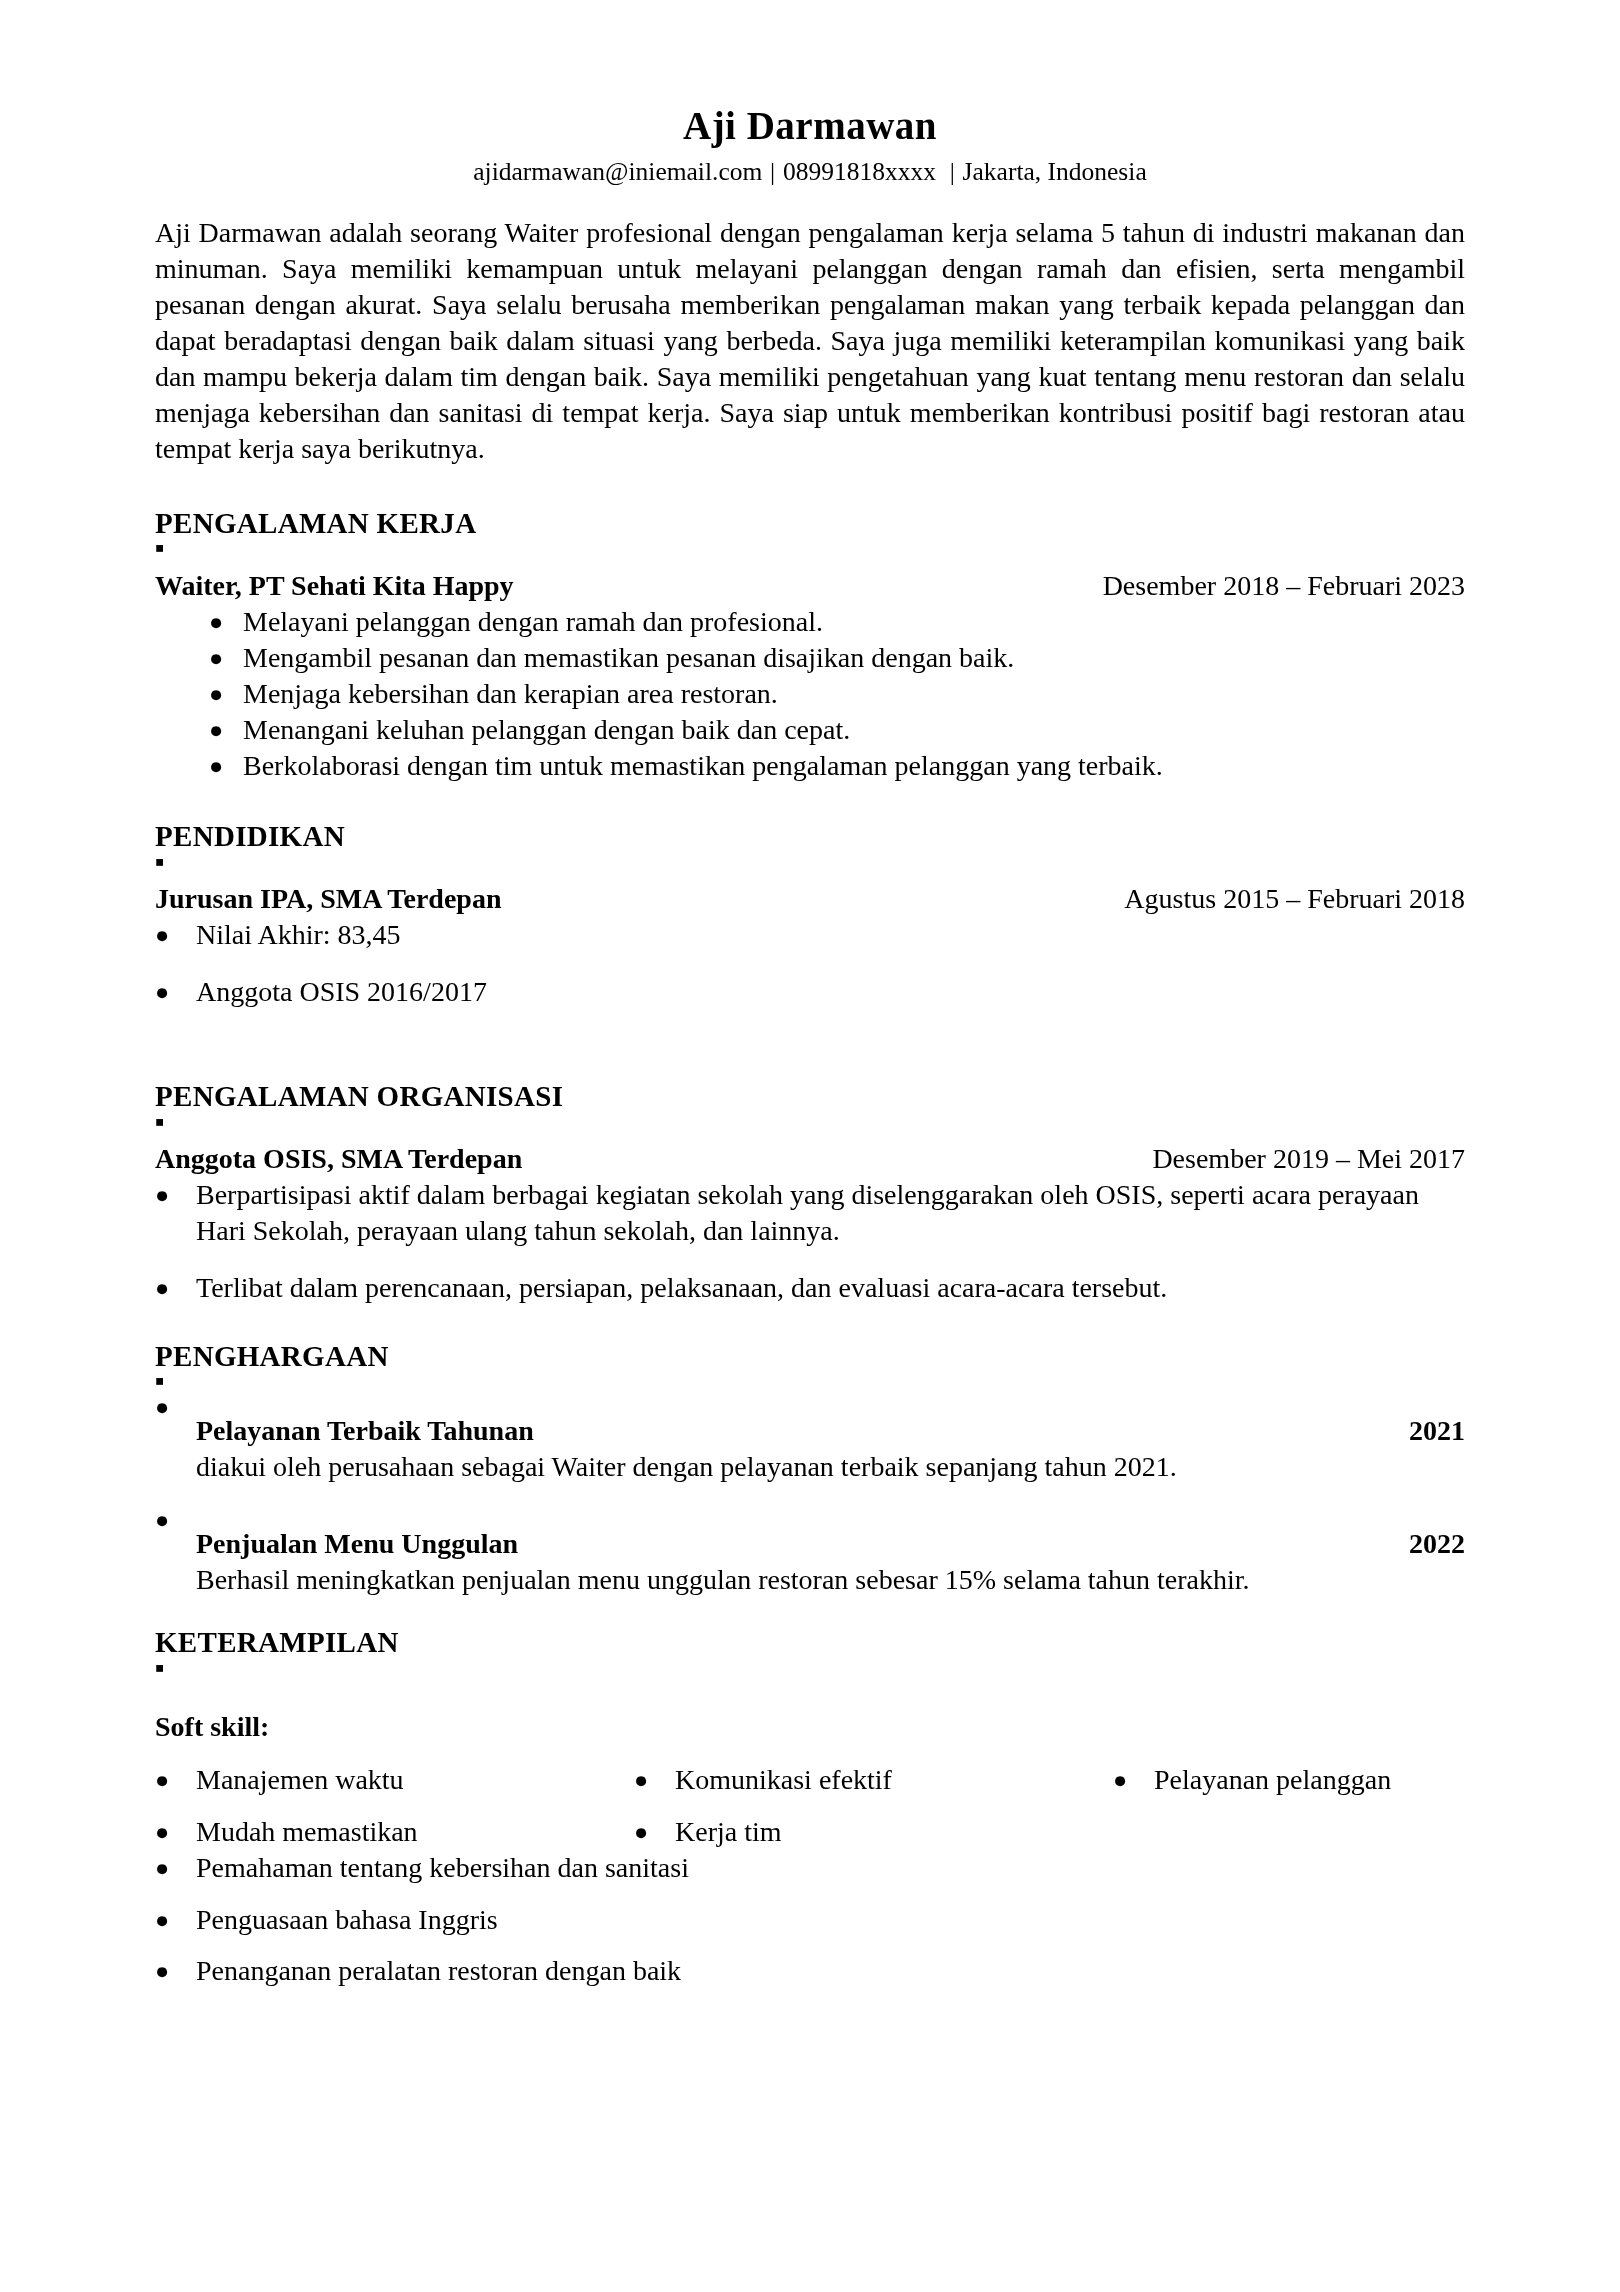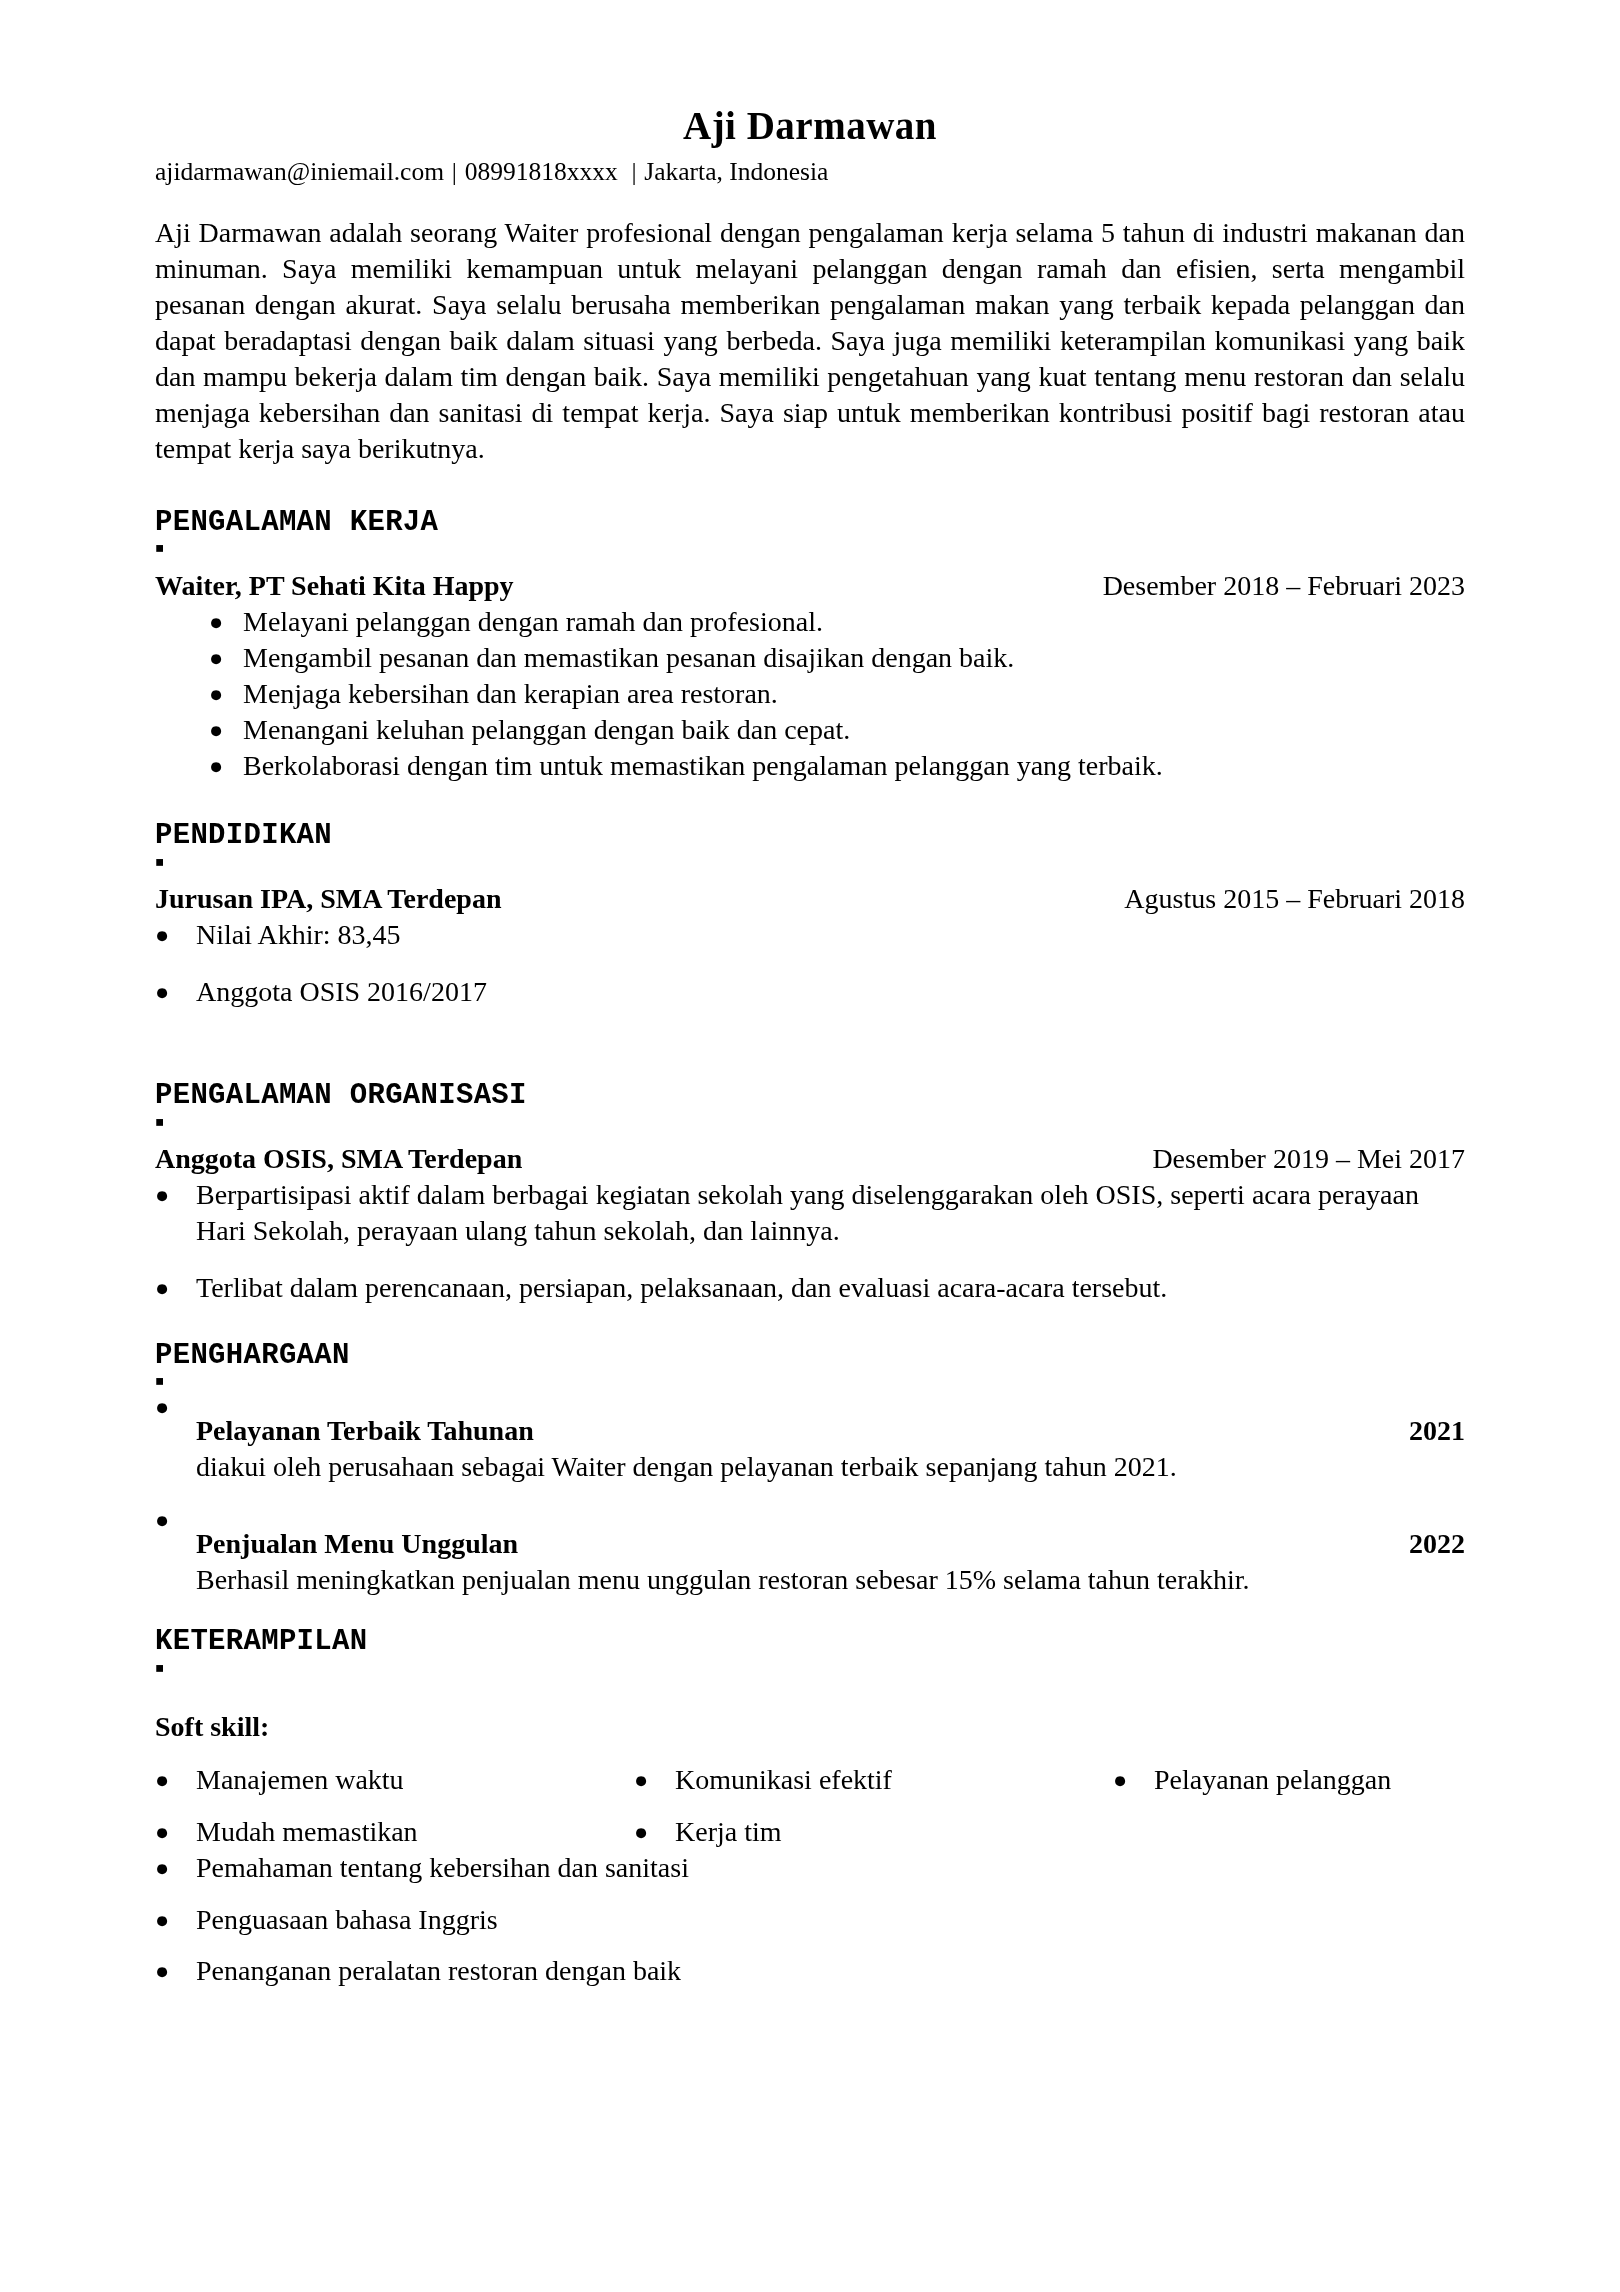--- a/index.html
+++ b/index.html
@@ -13,38 +13,37 @@
   .page {
     box-sizing: border-box;
     width: 1620px; height: 1814px;
     padding: 102px 155px 0 155px;
   }
   .name {
     font-size: 39px; font-weight: bold; text-align: center;
     margin: 0; line-height: 1.25; letter-spacing: 0.5px;
   }
   .contact {
-    font-size: 25.5px; line-height: 1.2; margin-top: 5.9px;
+    text-align: center; font-size: 25.5px; line-height: 1.2; margin-top: 5.9px;
   }
   .contact .pipe { margin: 0 7.8px; }
   .contact .pipe.wide { margin-left: 13.7px; }
   .summary {
     margin-top: 27.4px; font-size: 28px; line-height: 36px;
     text-align: justify;
   }
   section { margin: 0; }
   .sec-work { margin-top: 39px; }
   .sec-edu { margin-top: 35px; }
   .sec-org { margin-top: 69px; }
   .sec-awards { margin-top: 33px; }
   .sec-skills { margin-top: 27.4px; }
   h2.sec-heading {
     font-size: 29px; font-weight: bold; margin: 0; line-height: 1.2;
     letter-spacing: 0.3px;
-    font-family: Liberation Mono, monospace;
   }
   .stray-dot {
     font-size: 13.7px; line-height: 15.7px; height: 15.7px; margin: 0;
     font-family: "DejaVu Sans", sans-serif;
   }
   .entry-header {
     display: flex; justify-content: space-between; align-items: baseline;
     font-size: 28px; line-height: 36px; margin-top: 11.8px;
   }
   .entry-title { font-weight: bold; }

